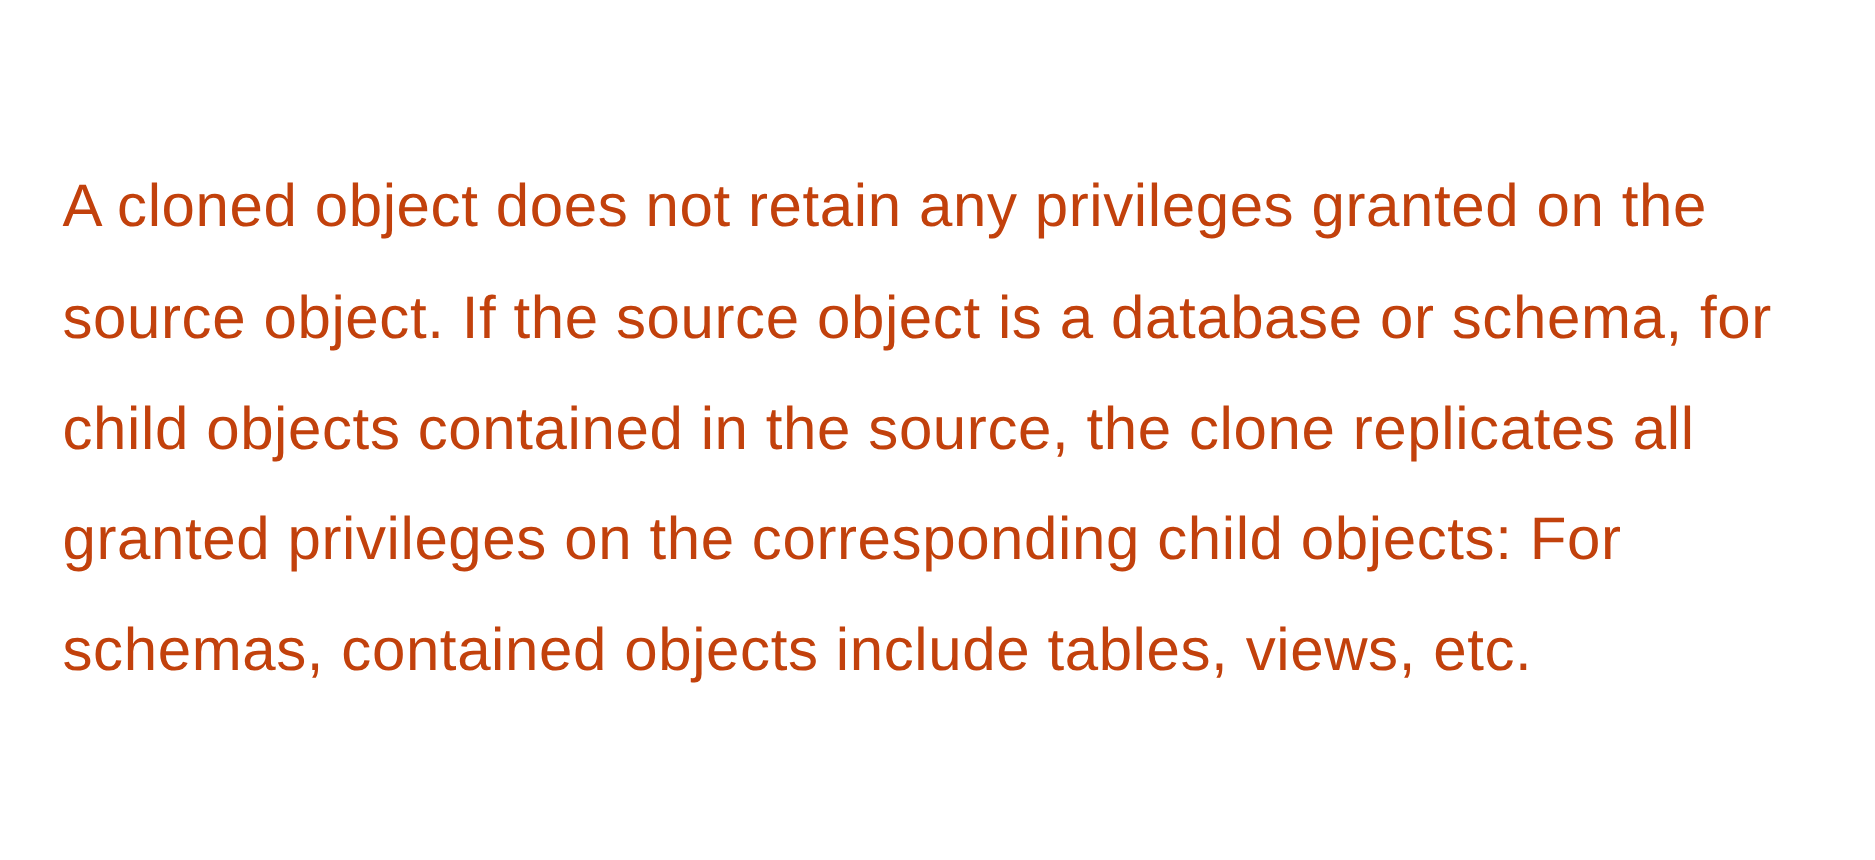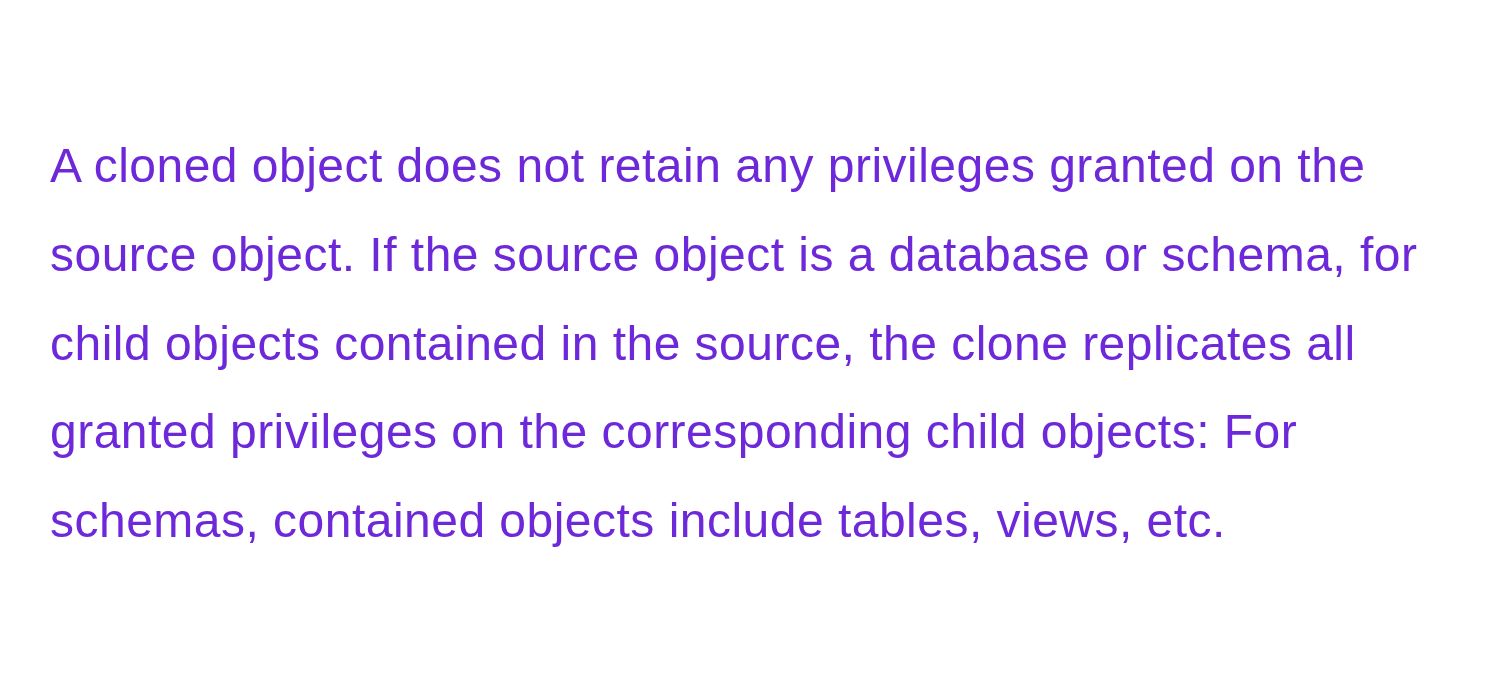--- a/index.html
+++ b/index.html
@@ -12,21 +12,21 @@
       height: 688px;
       background: #ffffff;
       font-family: -apple-system, BlinkMacSystemFont, "Segoe UI", Helvetica, Arial, sans-serif;
       display: flex;
       align-items: center;
       padding: 60px 50px;
     }
     .paragraph {
       font-size: 48px;
       line-height: 1.85;
-      color: #6d28d9;
+      color: #c2410c;
       font-weight: 400;
       letter-spacing: 0.01em;
     }
   </style>
 </head>
 <body>
 
 <p class="paragraph">A cloned object does not retain any privileges granted on the source object. If the source object is a database or schema, for child objects contained in the source, the clone replicates all granted privileges on the corresponding child objects: For schemas, contained objects include tables, views, etc.</p>
 
 </body></html>

